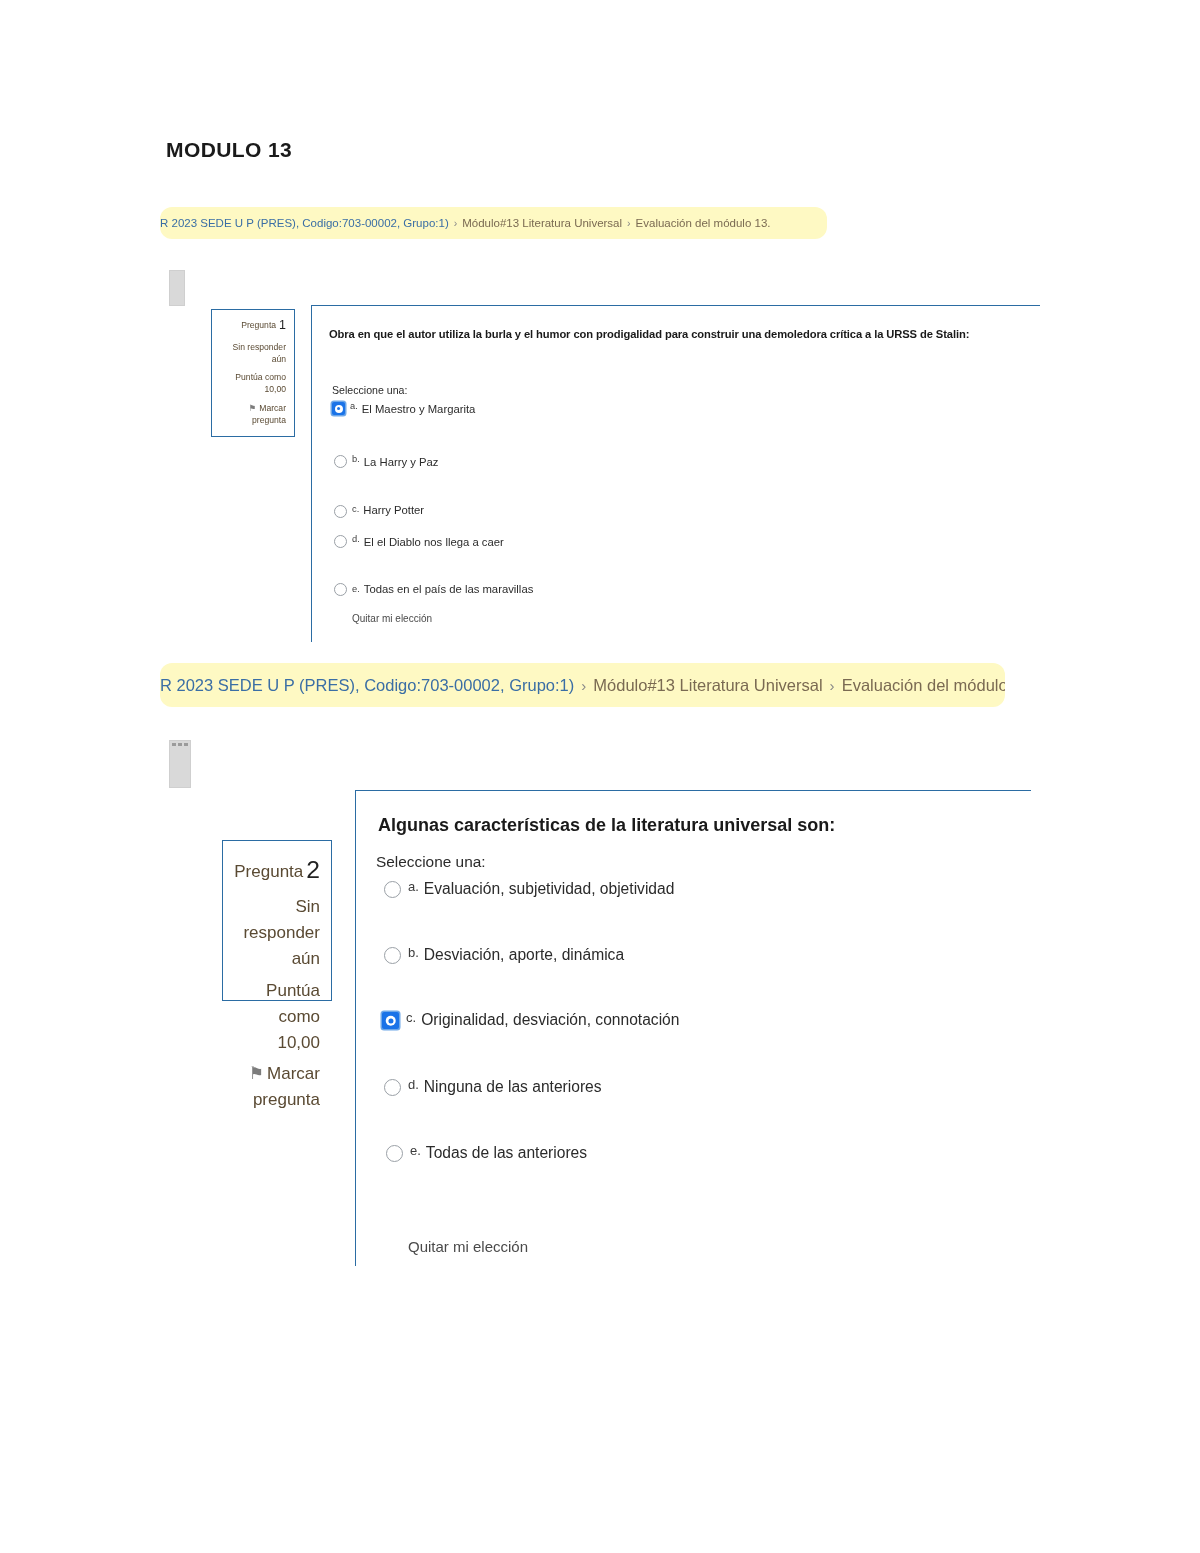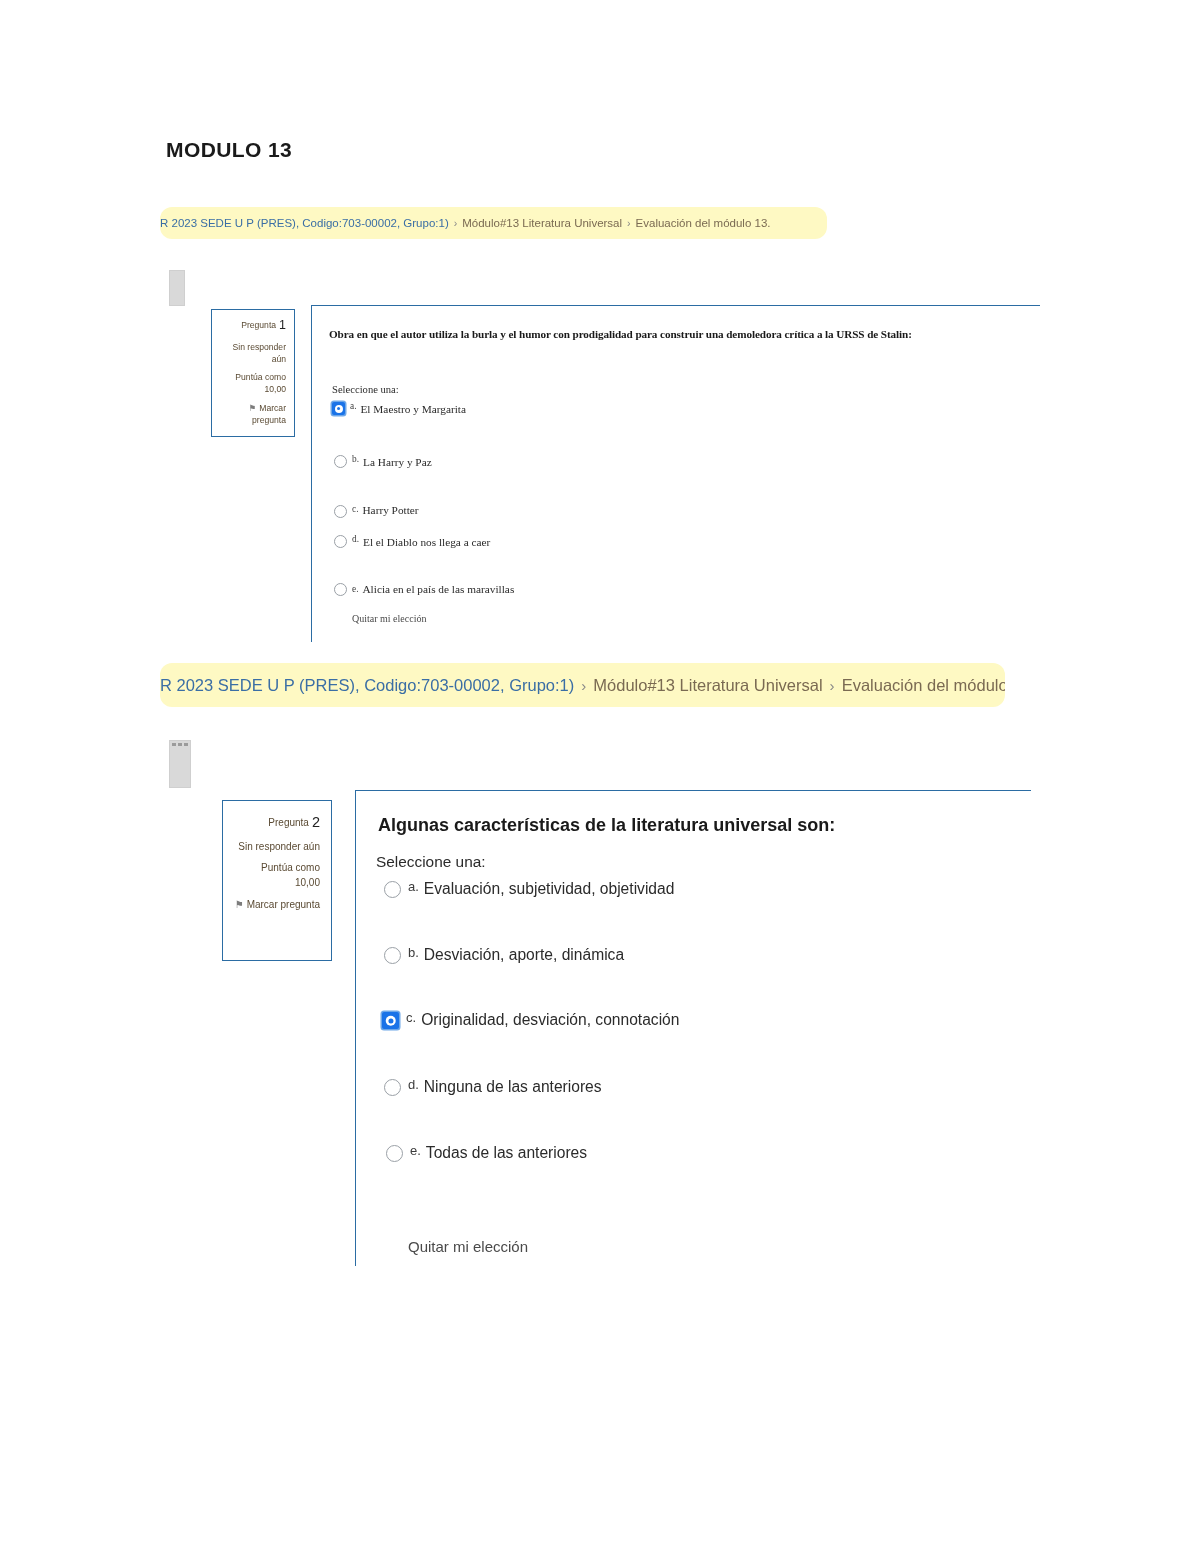--- a/index.html
+++ b/index.html
@@ -190,39 +190,39 @@
   }
 
   
   #q1 .qinfo {
     left: 211px; top: 309px; width: 84px; height: 128px;
     padding: 7px 8px;
     font-size: 8.6px;
     line-height: 1.42;
   }
   #q1 .qcontent {
-    left: 311px; top: 305px; width: 729px; height: 337px; font-family: Liberation Serif, serif;
+    left: 311px; top: 305px; width: 729px; height: 337px;
   }
   #q1 .qtext {
     position: absolute; left: 17px; top: 22px;
     font-size: 11.2px; letter-spacing: -.1px;
   }
   #q1 .qprompt {
     position: absolute; left: 20px; top: 78px; font-size: 10.6px;
   }
   #q1 .opt { font-size: 11.3px; }
   #q1 .opt .radio { width: 13px; height: 13px; margin-top: 1px; }
   #q1 .opt-letter { font-size: 9.3px; margin: 0 4px 0 5px; }
   #q1 .clear-link { left: 40px; top: 307px; font-size: 10px; }
 
   
   #q2 .qinfo {
-    left: 222px; top: 800px; width: 110px; height: 161px;
+    left: 222px; top: 840px; width: 110px; height: 161px;
     padding: 10px 11px;
-    font-size: 10px;
+    font-size: 17px;
     line-height: 1.52;
   }
   #q2 .qcontent {
     left: 355px; top: 790px; width: 676px; height: 476px;
   }
   #q2 .qtext {
     position: absolute; left: 22px; top: 24px; font-size: 18px;
   }
   #q2 .qprompt {
     position: absolute; left: 20px; top: 62px; font-size: 15.4px;
@@ -282,21 +282,21 @@
 
     <div class="opt" style="left:22px; top:228px;">
       <span class="radio"></span>
       <span class="opt-letter">d.</span>
       <span class="opt-label">El el Diablo nos llega a caer</span>
     </div>
 
     <div class="opt" style="left:22px; top:276px;">
       <span class="radio"></span>
       <span class="opt-letter" style="align-self:center;">e.</span>
-      <span class="opt-label" style="align-self:center;">Alicia en el país de las maravillas</span>
+      <span class="opt-label" style="align-self:center;">Todas en el país de las maravillas</span>
     </div>
 
     <div class="clear-link">Quitar mi elección</div>
   </div>
 </div>
 
 <div class="breadcrumb-band two">
   <span class="bc-seg">R 2023 SEDE U P (PRES), Codigo:703-00002, Grupo:1)</span>
   <span class="bc-sep">›</span>
   <span class="bc-seg muted">Módulo#13 Literatura Universal</span>

